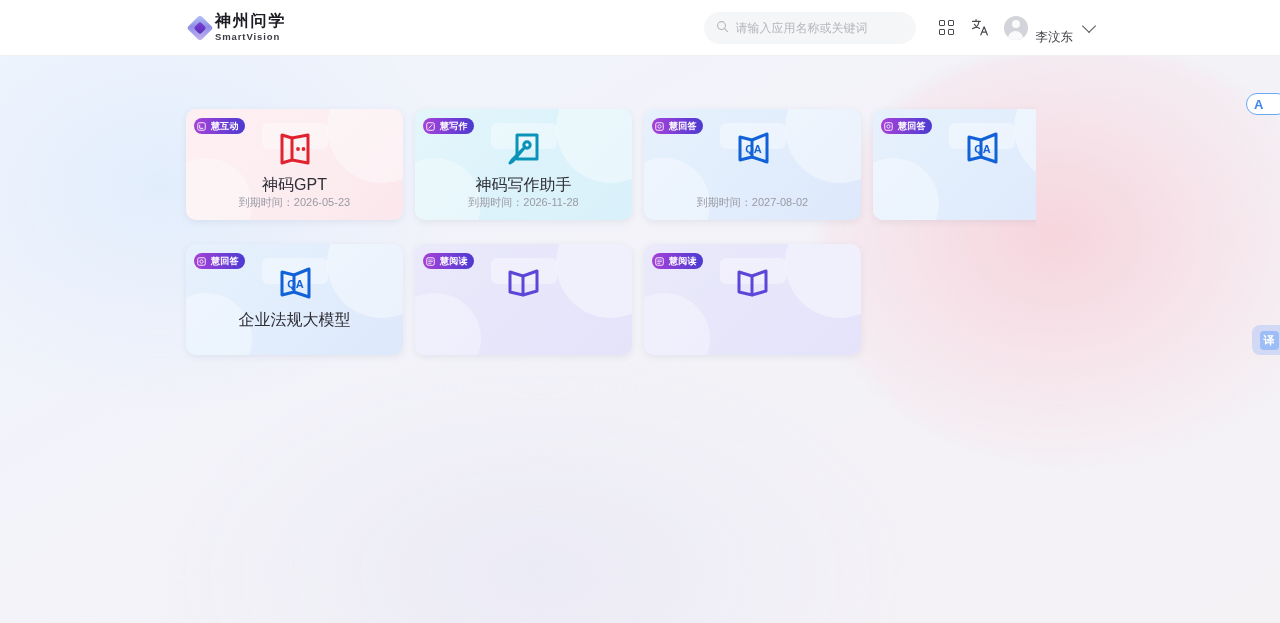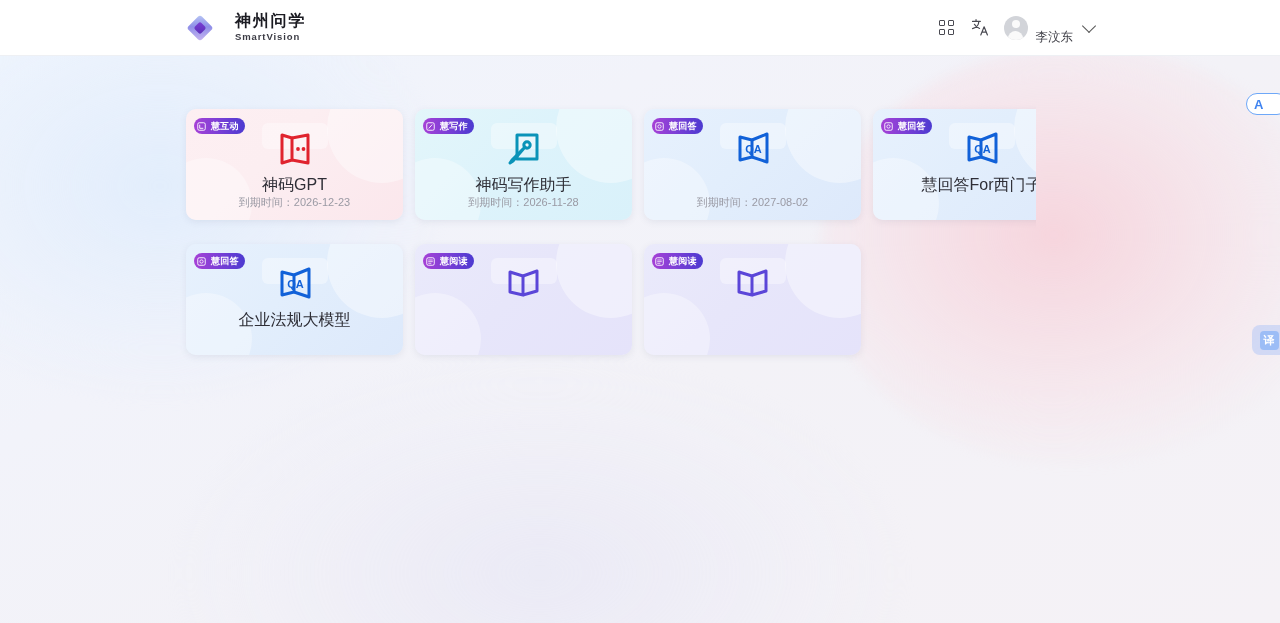--- a/index.html
+++ b/index.html
@@ -20,21 +20,21 @@
     width: 1280px; height: 56px;
     background: #ffffff;
     border-bottom: 1px solid #eef0f4;
     display: flex;
     align-items: center;
     z-index: 40;
   }
   .brand {
     display: flex;
     align-items: center;
-    gap: 21px;
+    gap: 1px;
     margin-left: 186px;
   }
   .brand-mark {
     width: 28px; height: 28px;
     position: relative;
     flex: 0 0 auto;
   }
   .brand-mark .diamond {
     position: absolute;
     left: 50%; top: 50%;
@@ -279,20 +279,29 @@
       <div class="diamond-inner"></div>
     </div>
     <div class="brand-text">
       <div class="brand-cn">神州问学</div>
       <div class="brand-en">SmartVision</div>
     </div>
   </div>
 
   <div class="header-right">
 
+    <div class="search-box">
+      <span>
+        <svg width="13" height="13" viewBox="0 0 16 16">
+          <circle cx="6.8" cy="6.8" r="4.8" fill="none" stroke="#b4b7bd" stroke-width="1.3"></circle>
+          <line x1="10.4" y1="10.4" x2="14.2" y2="14.2" stroke="#b4b7bd" stroke-width="1.3" stroke-linecap="round"></line>
+        </svg>
+      </span>
+      <input class="search-input" type="text" placeholder="请输入应用名称或关键词" style="">
+    </div>
 
     <div class="icon-btn" style="margin-left:14px;">
       <div class="grid-icon">
           <i></i>
           <i></i>
           <i></i>
           <i></i>
         </div>
     </div>
 
@@ -338,21 +347,21 @@
           </span>
           <span class="badge-text">慧互动</span>
         </div>
         <div class="card-icon"><svg width="38" height="34" viewBox="0 0 38 34">
             <path d="M6 4 L16 7 L16 29 L6 32 Z" fill="none" stroke="#e0232e" stroke-width="3" stroke-linejoin="round"></path>
             <path d="M16 7 L32 4 L32 32 L16 29" fill="none" stroke="#e0232e" stroke-width="3" stroke-linejoin="round"></path>
             <circle cx="22" cy="18" r="1.9" fill="#e0232e"></circle>
             <circle cx="27.5" cy="18" r="1.9" fill="#e0232e"></circle>
           </svg></div>
         <div class="card-title">神码GPT</div>
-        <div class="card-expiry">到期时间：2026-12-23</div>
+        <div class="card-expiry">到期时间：2026-05-23</div>
       </div>
       <div class="card theme-cyan">
         <div class="card-deco">
           <div class="c1"></div>
           <div class="c2"></div>
           <div class="c3"></div>
         </div>
         <div class="badge">
           <span class="badge-ico">
             <svg width="9" height="9" viewBox="0 0 12 12">
@@ -405,21 +414,20 @@
               <circle cx="6" cy="6" r="2.2" fill="none" stroke="#ffffff" stroke-width="1.1"></circle>
             </svg>
           </span>
           <span class="badge-text">慧回答</span>
         </div>
         <div class="card-icon"><svg width="38" height="34" viewBox="0 0 38 34">
             <path d="M6 6 L18 9 L18 26 L6 29 Z" fill="none" stroke="#1161d8" stroke-width="3" stroke-linejoin="round"></path>
             <path d="M18 9 L33 3 L33 31 L18 26" fill="none" stroke="#1161d8" stroke-width="3" stroke-linejoin="round"></path>
             <text x="19.5" y="22" font-family="Liberation Sans, sans-serif" font-size="11" font-weight="700" fill="#1161d8" text-anchor="middle">QA</text>
           </svg></div>
-        <div class="card-title">慧回答For西门子</div>
       </div>
       <div class="card theme-blue">
         <div class="card-deco">
           <div class="c1"></div>
           <div class="c2"></div>
           <div class="c3"></div>
         </div>
         <div class="badge">
           <span class="badge-ico">
             <svg width="9" height="9" viewBox="0 0 12 12">

